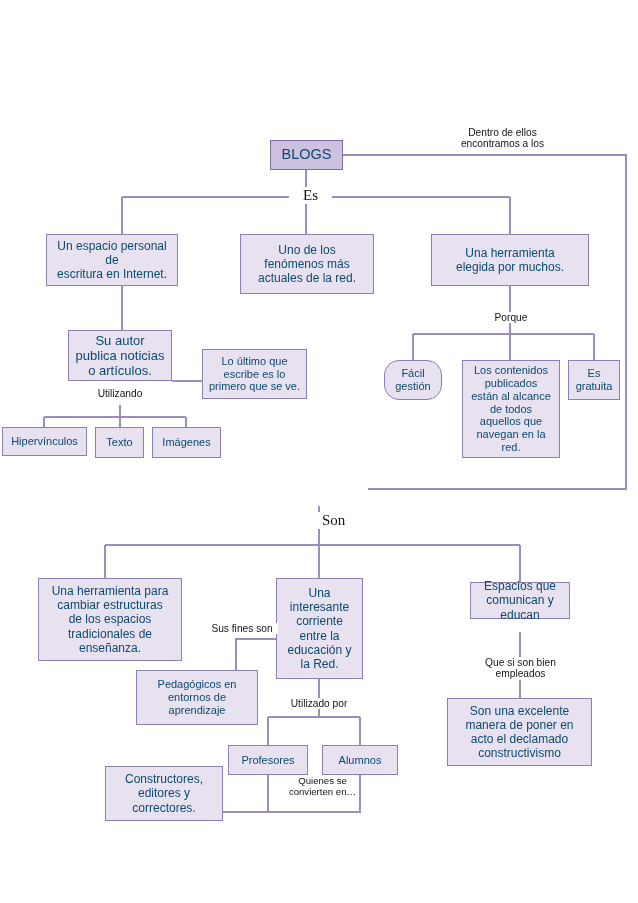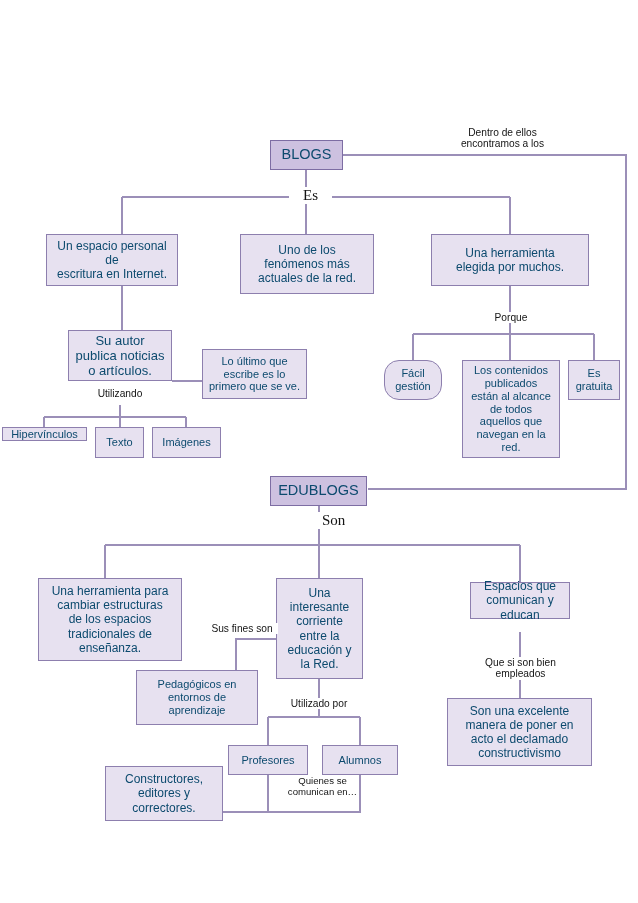--- a/index.html
+++ b/index.html
@@ -146,41 +146,40 @@
 actuales de la red.</div>
 
   <div class="node f13" style="left:68px; top:330px; width:104px; height:51px;">Su autor
 publica noticias
 o artículos.</div>
 
   <div class="node f11" style="left:202px; top:349px; width:105px; height:50px;">Lo último que
 escribe es lo
 primero que se ve.</div>
 
-  <div class="node f11" style="left:2px; top:427px; width:85px; height:14px;">Hipervínculos</div>
+  <div class="node f11" style="left:2px; top:427px; width:85px; height:29px;">Hipervínculos</div>
 
   <div class="node f11" style="left:95px; top:427px; width:49px; height:31px;">Texto</div>
 
   <div class="node f11" style="left:152px; top:427px; width:69px; height:31px;">Imágenes</div>
 
   <div class="node f11" style="left:384px; top:360px; width:58px; height:40px;border-radius:15px;">Fácil
 gestión</div>
 
   <div class="node f11" style="left:462px; top:360px; width:98px; height:98px;">Los contenidos
 publicados
 están al alcance
 de todos
 aquellos que
 navegan en la
 red.</div>
 
   <div class="node f11" style="left:568px; top:360px; width:52px; height:40px;">Es
 gratuita</div>
 
-  <div class="node root f14" style="left:270px; top:476px; width:97px; height:30px;">EDUBLOGS</div>
 
   <div class="node f12" style="left:38px; top:578px; width:144px; height:83px;">Una herramienta para
 cambiar estructuras
 de los espacios
 tradicionales de
 enseñanza.</div>
 
   <div class="node f12" style="left:276px; top:578px; width:87px; height:101px;">Una
 interesante
 corriente
@@ -221,15 +220,15 @@
   <div class="linklabel serif" style="left:318px; top:512px; width:34px; text-align:left;">Son</div>
 
   <div class="linklabel sans-sm wbg" style="left:206px; top:623px; width:72px;">Sus fines son</div>
 
   <div class="linklabel sans-sm wbg" style="left:281px; top:698px; width:76px;">Utilizado por</div>
 
   <div class="linklabel sans-sm wbg" style="left:470px; top:657px; width:101px;">Que si son bien
 empleados</div>
 
   <div class="linklabel sans-xs" style="left:275px; top:776px; width:95px;">Quienes se
-comunican en…</div>
+convierten en…</div>
 
 </div>
 
 </body></html>

